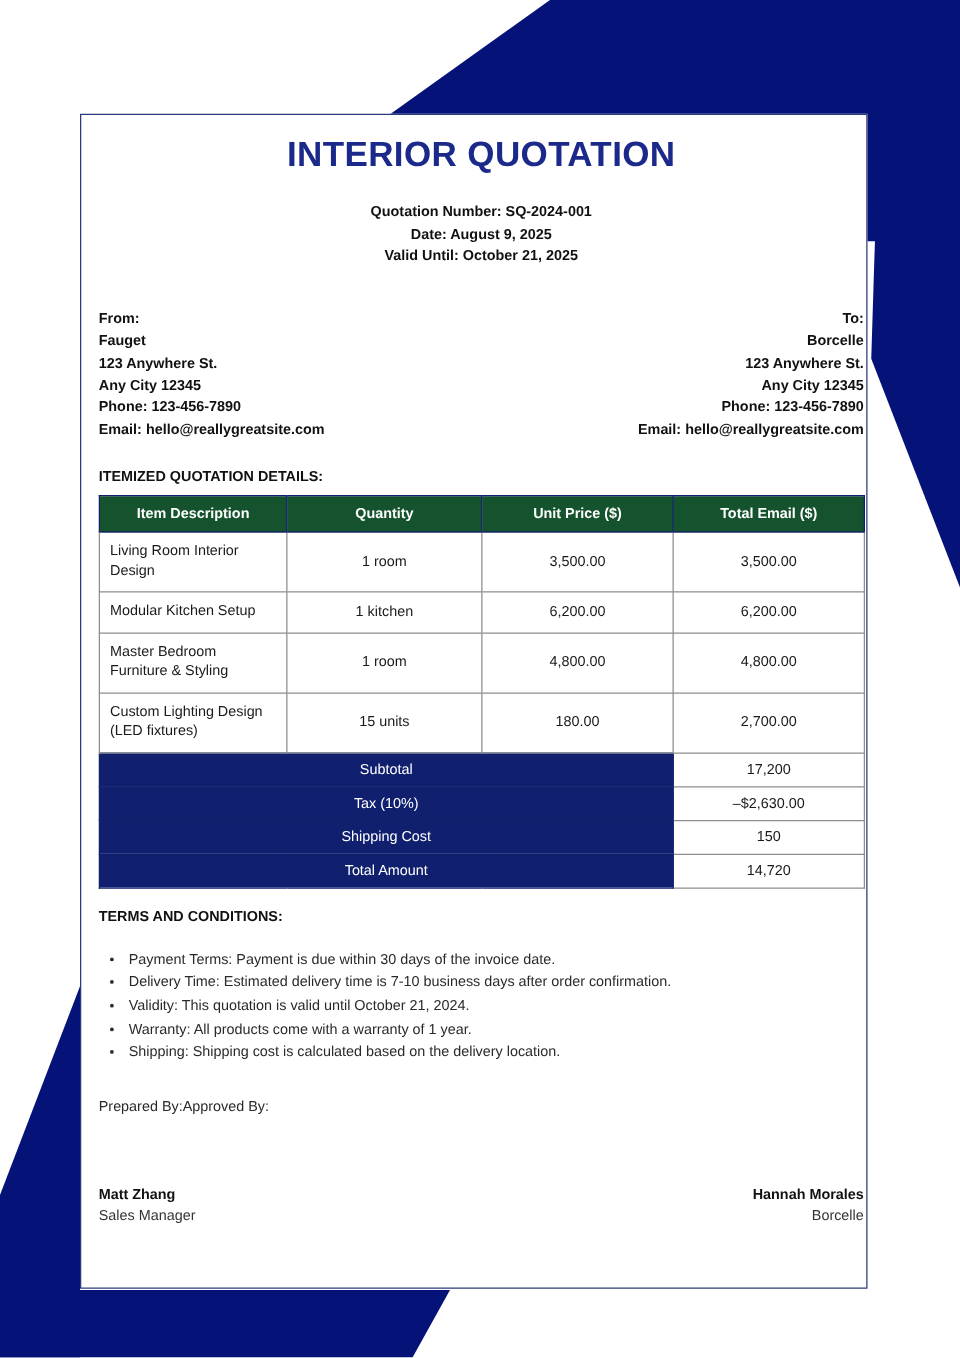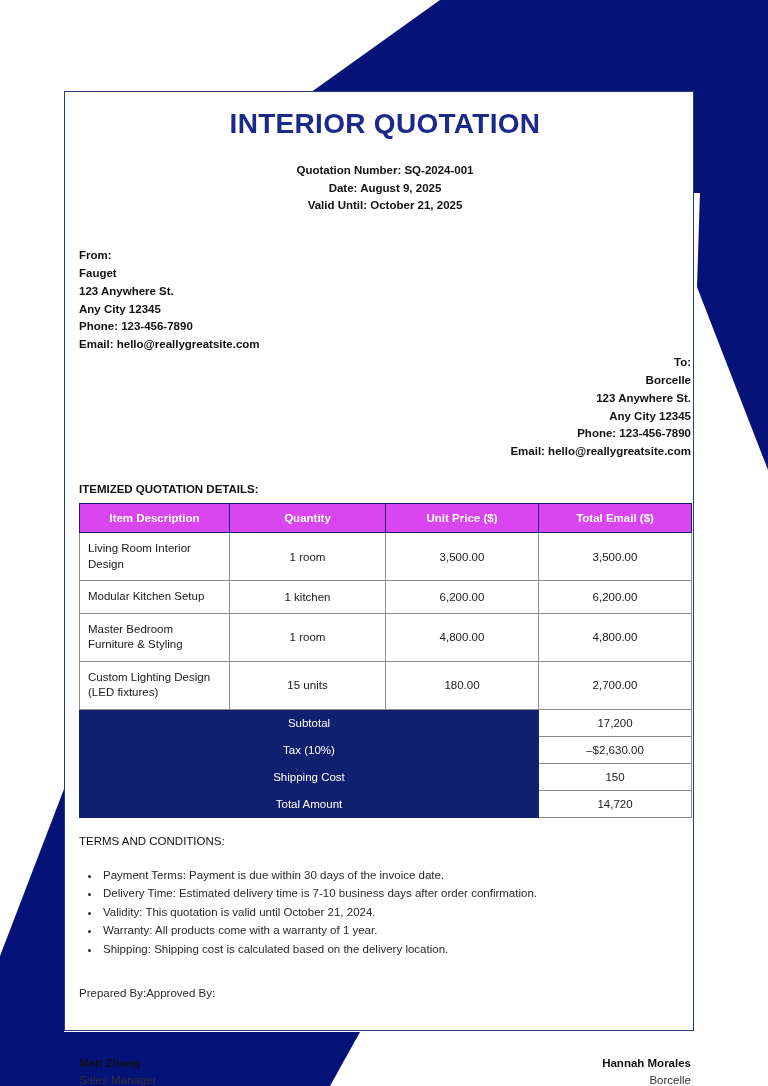--- a/index.html
+++ b/index.html
@@ -67,21 +67,20 @@
 
   
   .party-row {
     display: flex;
     justify-content: space-between;
     margin-top: 32px;
     font-size: 11.5px;
     font-weight: bold;
     color: #111111;
     line-height: 1.55;
-    flex-direction: column;
   }
   .party-col.left { text-align: left; }
   .party-col.right { text-align: right; }
 
   
   .section-heading {
     margin-top: 22px;
     font-size: 11.5px;
     font-weight: bold;
     color: #111111;
@@ -90,21 +89,21 @@
   
   table.items {
     margin-top: 8px;
     width: 612px;
     border-collapse: collapse;
     table-layout: fixed;
     font-size: 11.5px;
     color: #1a1a1a;
   }
   table.items th {
-    background: #d946ef;
+    background: #14532d;
     color: #ffffff;
     font-weight: bold;
     font-size: 11.5px;
     text-align: center;
     padding: 8px 16px;
     border: 1px solid #10206e;
   }
   table.items td {
     border: 1px solid #8d8d8d;
     padding: 8px 8px;
@@ -123,21 +122,21 @@
   tr.total-row td.total-value {
     text-align: center;
     border: 1px solid #8d8d8d;
     padding: 7px 4px;
   }
 
   
   .terms-heading {
     margin-top: 17px;
     font-size: 11.5px;
-    font-weight: normal;
+    font-weight: bold;
     color: #111111;
   }
   ul.terms {
     margin: 19px 0 0 0;
     padding-left: 22px;
     font-size: 11.5px;
     color: #2a2a2a;
     line-height: 1.62;
   }
   ul.terms li { padding-left: 2px; }

